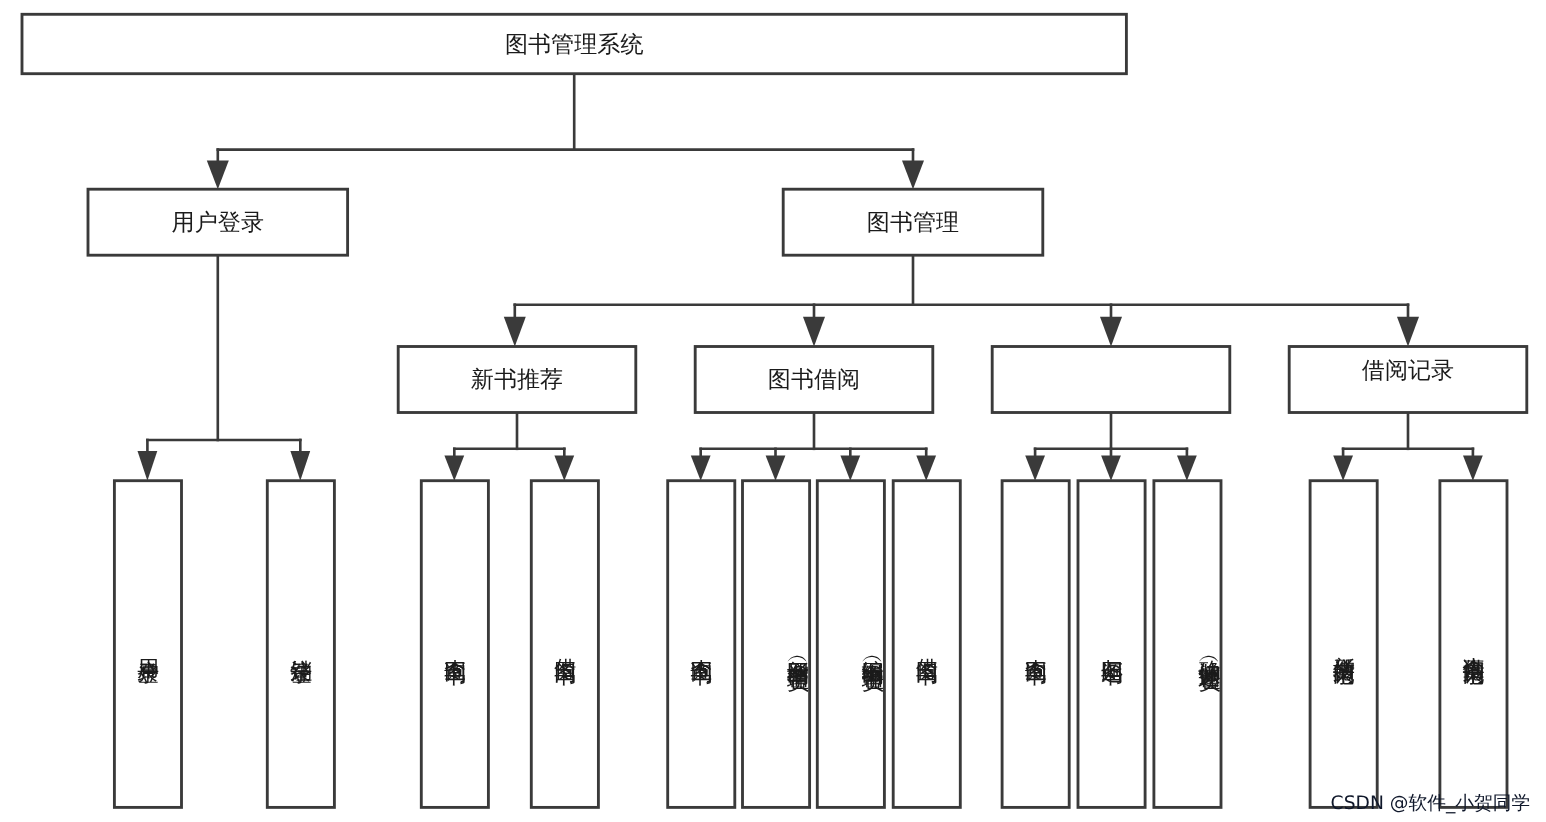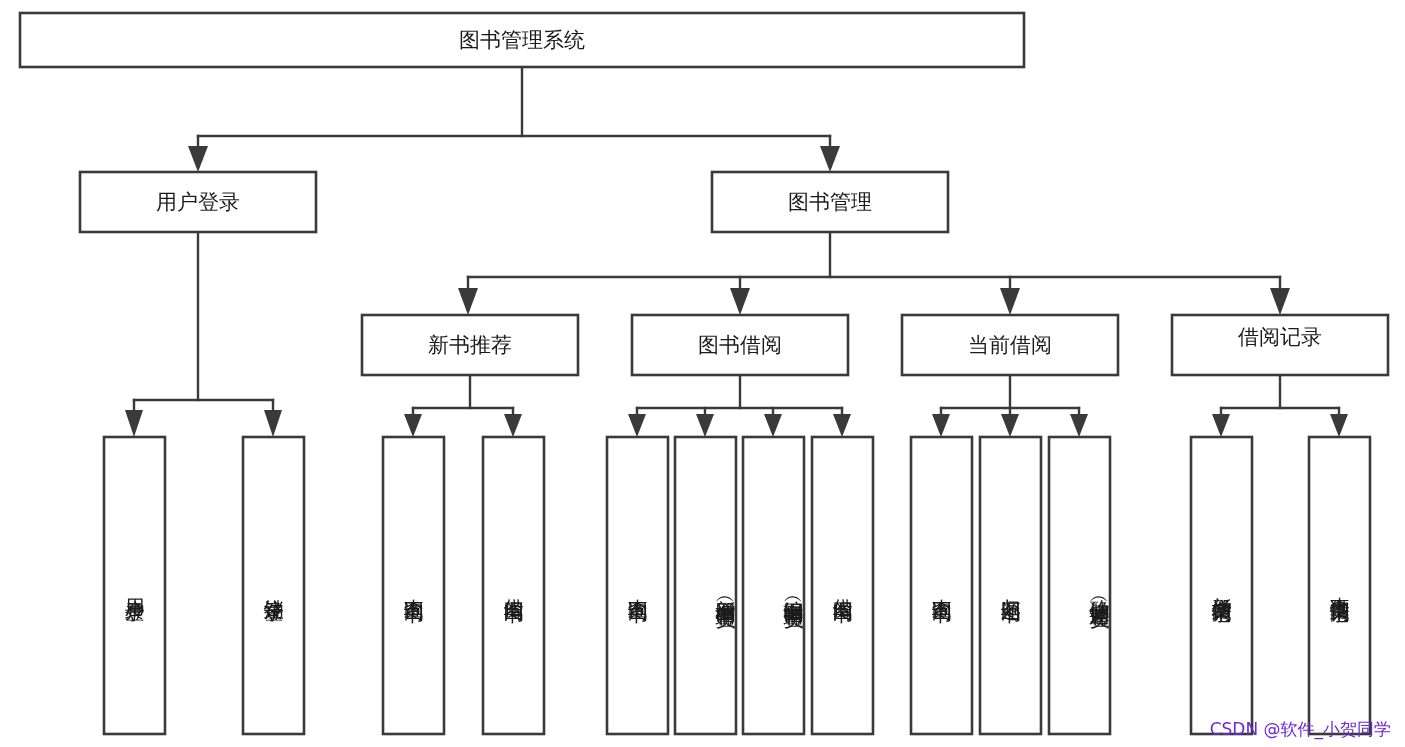--- a/index.html
+++ b/index.html
@@ -68,21 +68,21 @@
     justify-content: center;
     white-space: nowrap;
     pointer-events: none;
   }
   #watermark {
     position: absolute;
     right: 14px;
     bottom: 6px;
     font-family: "DejaVu Sans", "Liberation Sans", sans-serif;
     font-size: 17px;
-    color: #6d28d9;
+    color: #0f172a;
     white-space: nowrap;
     pointer-events: none;
   }
 </style>
 </head>
 <body>
 
 <div id="diagram-root">
 
   <svg id="diagram-canvas" viewBox="0 0 1405 747">
@@ -189,21 +189,20 @@
     <rect class="node-box" x="1309" y="437" width="61" height="297"></rect>
   </svg>
 
   <div class="hlabel" style="left:20px; top:13px; width:1004px; height:54px;">图书管理系统</div>
 
   <div class="hlabel" style="left:80px; top:172px; width:236px; height:60px;">用户登录</div>
   <div class="hlabel" style="left:712px; top:172px; width:236px; height:60px;font-family:Liberation Serif, serif;">图书管理</div>
 
   <div class="hlabel" style="left:362px; top:315px; width:216px; height:60px;">新书推荐</div>
   <div class="hlabel" style="left:632px; top:315px; width:216px; height:60px;">图书借阅</div>
-  <div class="hlabel" style="left:902px; top:315px; width:216px; height:60px;">当前借阅</div>
   <div class="hlabel" style="left:1172px; top:315px; width:216px; height:43px;">借阅记录</div>
 
   <div class="vlabel" style="left:104px; top:437px; width:61px; height:297px;">用户登录</div>
   <div class="vlabel" style="left:243px; top:437px; width:61px; height:297px;">注销登录</div>
 
   <div class="vlabel" style="left:383px; top:437px; width:61px; height:297px;">查询图书</div>
   <div class="vlabel" style="left:483px; top:437px; width:61px; height:297px;">借阅图书</div>
 
   <div class="vlabel" style="left:607px; top:437px; width:61px; height:297px;">查询图书</div>
   <div class="vlabel" style="left:675px; top:437px; width:61px; height:297px; align-items:flex-start; padding-top:10px; box-sizing:border-box;">新增图书（管理员）</div>

